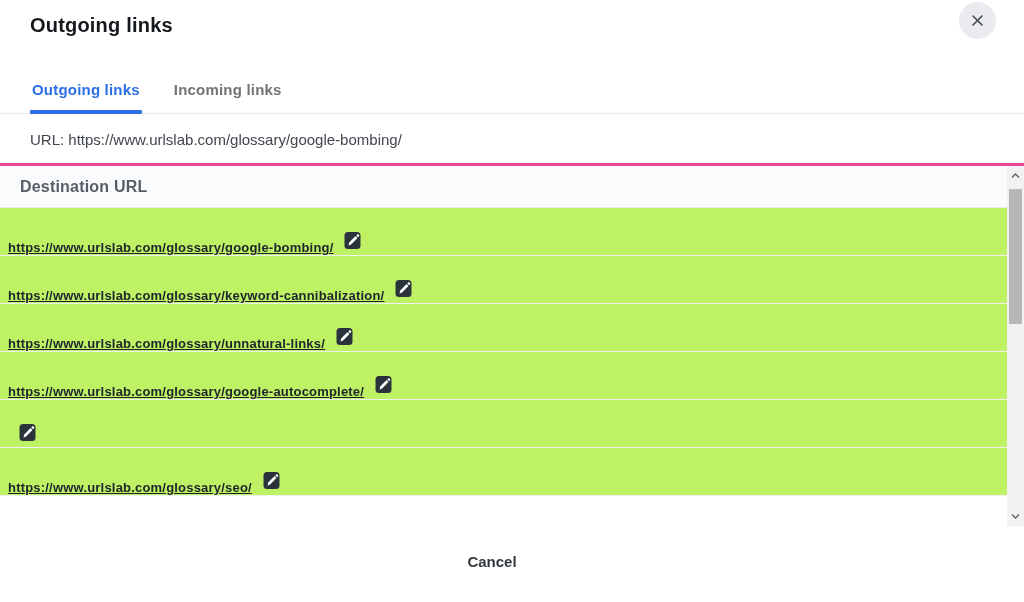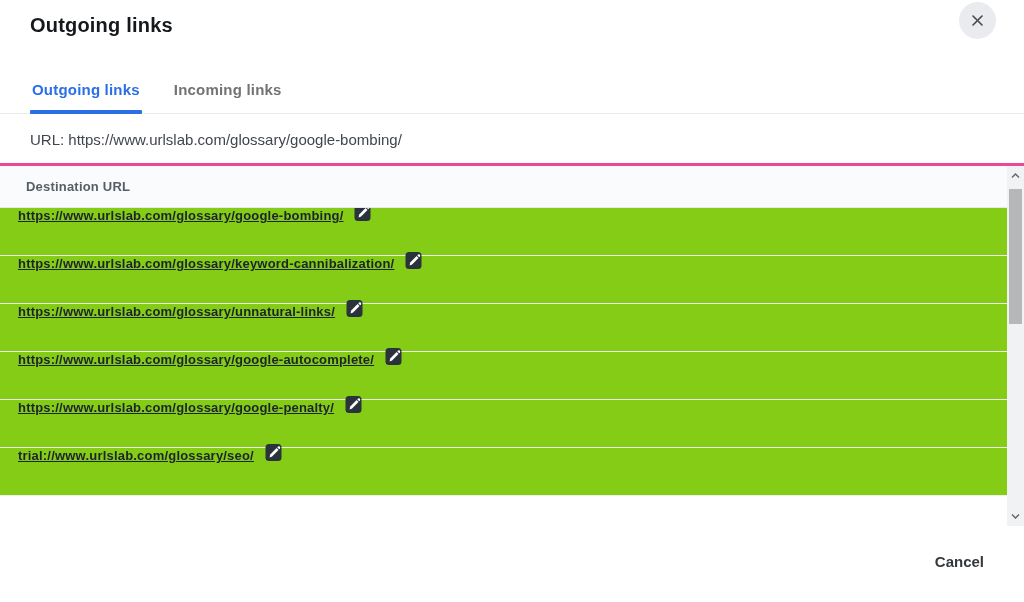--- a/index.html
+++ b/index.html
@@ -72,39 +72,39 @@
     color: #41464d;
     border-bottom: 3px solid #ec4899;
     white-space: nowrap;
   }
 
   
   .table-wrap { position: relative; height: 360px; }
   .table-header {
     height: 42px;
     display: flex; align-items: center;
-    padding-left: 26px;
-    font-size: 13px;
+    padding-left: 20px;
+    font-size: 16px;
     font-weight: bold;
     letter-spacing: .2px;
     color: #565e67;
     background: #fafbfc;
     border-bottom: 1px solid #e6e8ea;
   }
   .table-body {
     height: 317px;
     overflow: hidden;
   }
   .row {
     height: 48px;
     border-bottom: 1px solid #edeff1;
     display: flex;
-    align-items: flex-start;
-    padding-left: 18px;
-    background: #84cc16;
+    align-items: flex-end;
+    padding-left: 8px;
+    background: #bef264;
   }
   .row-link {
     font-size: 13px;
     font-weight: bold;
     letter-spacing: .2px;
     color: #1d242c;
     text-decoration: underline;
     cursor: pointer;
     white-space: nowrap;
   }
@@ -141,20 +141,21 @@
   }
 
   
   .footer {
     display: flex;
     align-items: center;
     justify-content: flex-end;
     gap: 25px;
     padding-right: 40px;
     margin-top: 27px;
+    flex-direction: column;
   }
   .cancel-btn {
     background: none; border: none;
     font-family: inherit;
     font-size: 15px;
     font-weight: bold;
     color: #33383e;
     cursor: pointer;
     padding: 0;
   }
@@ -243,34 +244,33 @@
         <svg width="17" height="19" viewBox="0 0 17 19">
           <rect x="0.5" y="1" width="16" height="17" rx="3.5" fill="#2a323c"></rect>
           <path d="M4.6 14.4 L5.2 11.5 L11.6 5.1 L13.5 7 L7.1 13.4 Z" fill="#ffffff"></path>
           <path d="M12.3 4.4 L14.2 6.3 L15 5.5 C15.4 5.1 15.4 4.4 15 4 L14.6 3.6 C14.2 3.2 13.5 3.2 13.1 3.6 Z" fill="#ffffff"></path>
         </svg>
       </span>
     </button>
   </div>
 
   <div class="row">
-    <a class="row-link">https://www.urlslab.com/glossary/google-penalty/</a>
-    <button class="edit-btn">
-      <span style="line-height:0;">
-        <svg width="17" height="19" viewBox="0 0 17 19">
-          <rect x="0.5" y="1" width="16" height="17" rx="3.5" fill="#2a323c"></rect>
-          <path d="M4.6 14.4 L5.2 11.5 L11.6 5.1 L13.5 7 L7.1 13.4 Z" fill="#ffffff"></path>
-          <path d="M12.3 4.4 L14.2 6.3 L15 5.5 C15.4 5.1 15.4 4.4 15 4 L14.6 3.6 C14.2 3.2 13.5 3.2 13.1 3.6 Z" fill="#ffffff"></path>
-        </svg>
-      </span>
-    </button>
-  </div>
-
-  <div class="row">
-    <a class="row-link">trial://www.urlslab.com/glossary/seo/</a>
+    <button class="edit-btn">
+      <span style="line-height:0;">
+        <svg width="17" height="19" viewBox="0 0 17 19">
+          <rect x="0.5" y="1" width="16" height="17" rx="3.5" fill="#2a323c"></rect>
+          <path d="M4.6 14.4 L5.2 11.5 L11.6 5.1 L13.5 7 L7.1 13.4 Z" fill="#ffffff"></path>
+          <path d="M12.3 4.4 L14.2 6.3 L15 5.5 C15.4 5.1 15.4 4.4 15 4 L14.6 3.6 C14.2 3.2 13.5 3.2 13.1 3.6 Z" fill="#ffffff"></path>
+        </svg>
+      </span>
+    </button>
+  </div>
+
+  <div class="row">
+    <a class="row-link">https://www.urlslab.com/glossary/seo/</a>
     <button class="edit-btn">
       <span style="line-height:0;">
         <svg width="17" height="19" viewBox="0 0 17 19">
           <rect x="0.5" y="1" width="16" height="17" rx="3.5" fill="#2a323c"></rect>
           <path d="M4.6 14.4 L5.2 11.5 L11.6 5.1 L13.5 7 L7.1 13.4 Z" fill="#ffffff"></path>
           <path d="M12.3 4.4 L14.2 6.3 L15 5.5 C15.4 5.1 15.4 4.4 15 4 L14.6 3.6 C14.2 3.2 13.5 3.2 13.1 3.6 Z" fill="#ffffff"></path>
         </svg>
       </span>
     </button>
   </div>

